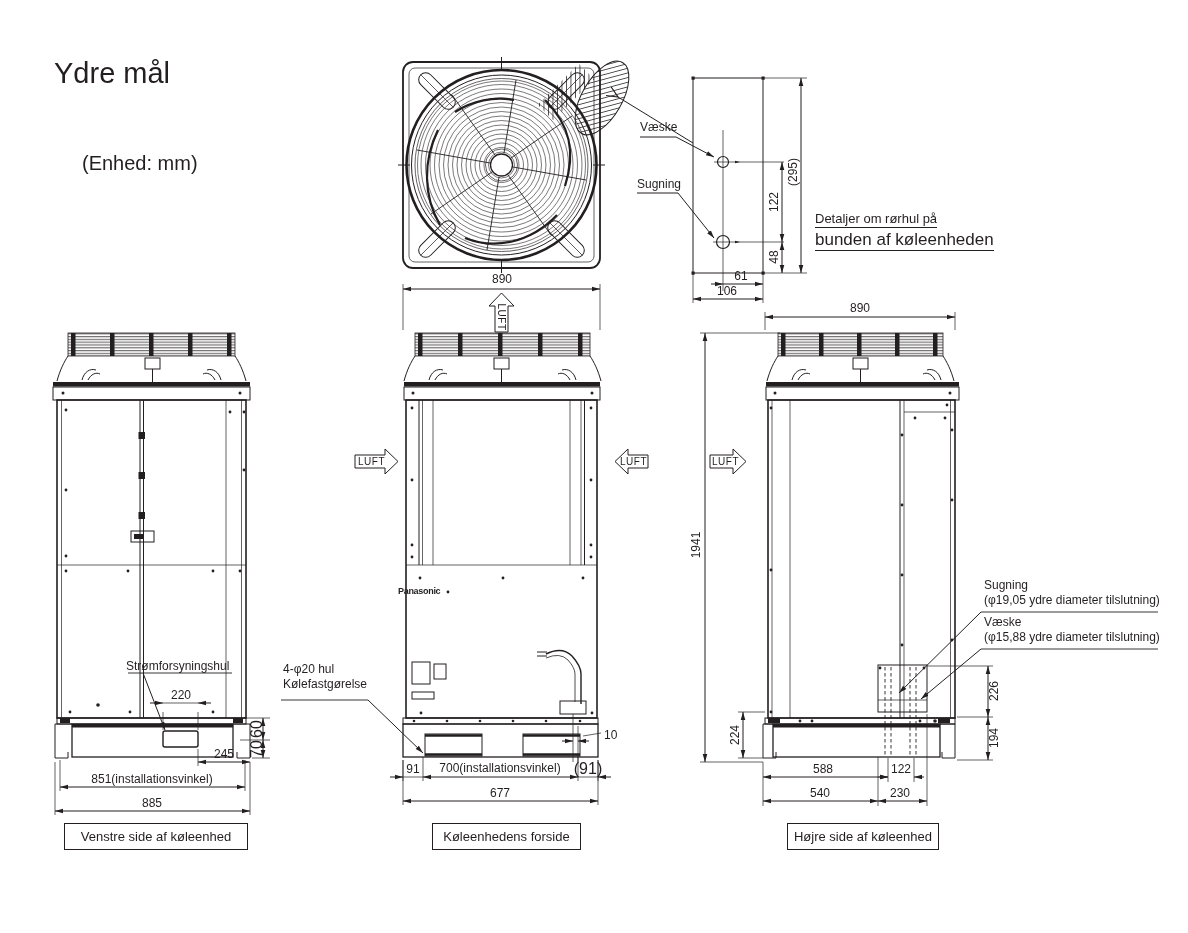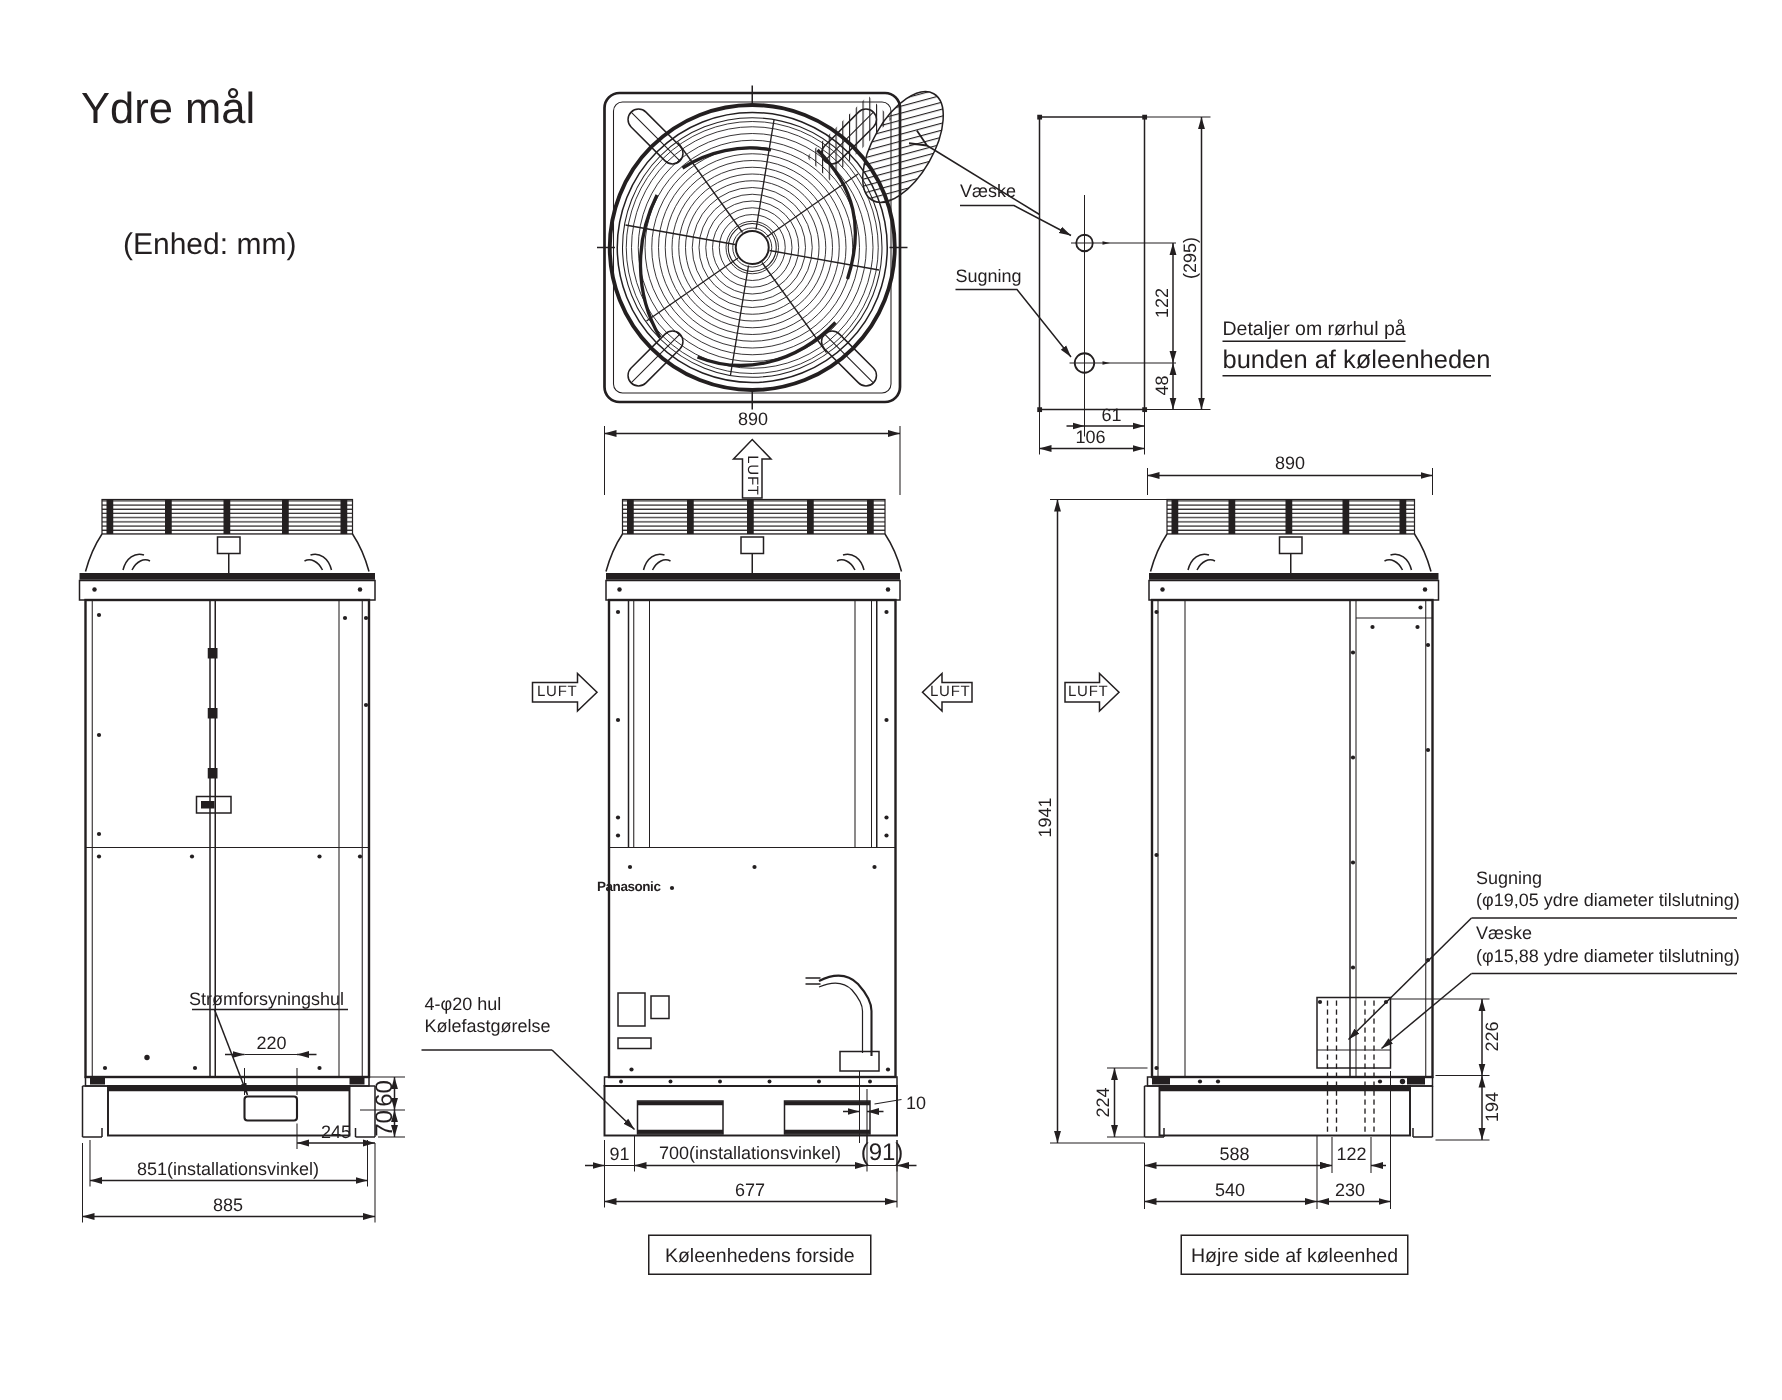--- a/index.html
+++ b/index.html
@@ -455,20 +455,21 @@
 <div class="lbl" style="left:815px;top:212px;font-size:13px;"><span class="ul">Detaljer om rørhul på</span></div>
 <div class="lbl" style="left:815px;top:231px;font-size:17px;"><span class="ul">bunden af køleenheden</span></div>
 
 <div class="lbl" style="left:126px;top:660px;">Strømforsyningshul</div>
 <div class="lbl c" style="left:181px;top:696px;">220</div>
 <div class="lbl c" style="left:224px;top:755px;">245</div>
 <div class="lbl c" style="left:152px;top:780px;">851(installationsvinkel)</div>
 <div class="lbl c" style="left:152px;top:804px;">885</div>
 <div class="lbl rot s11" style="left:257px;top:729px;">60</div>
 <div class="lbl rot s11" style="left:257px;top:749px;">70</div>
+<div class="cap" style="left:64px;top:823px;width:182px;height:25px;">Venstre side af køleenhed</div>
 
 <div class="lbl luft" style="left:358px;top:456px;">LUFT</div>
 <div class="lbl luft" style="left:620px;top:456px;">LUFT</div>
 <div class="lbl brand" style="left:398px;top:587px;">Panasonic</div>
 <div class="lbl" style="left:283px;top:663px;">4-φ20 hul</div>
 <div class="lbl" style="left:283px;top:678px;">Kølefastgørelse</div>
 <div class="lbl c" style="left:413px;top:770px;">91</div>
 <div class="lbl c" style="left:500px;top:769px;">700(installationsvinkel)</div>
 <div class="lbl c s11" style="left:588px;top:769px;">(91)</div>
 <div class="lbl c" style="left:500px;top:794px;">677</div>

